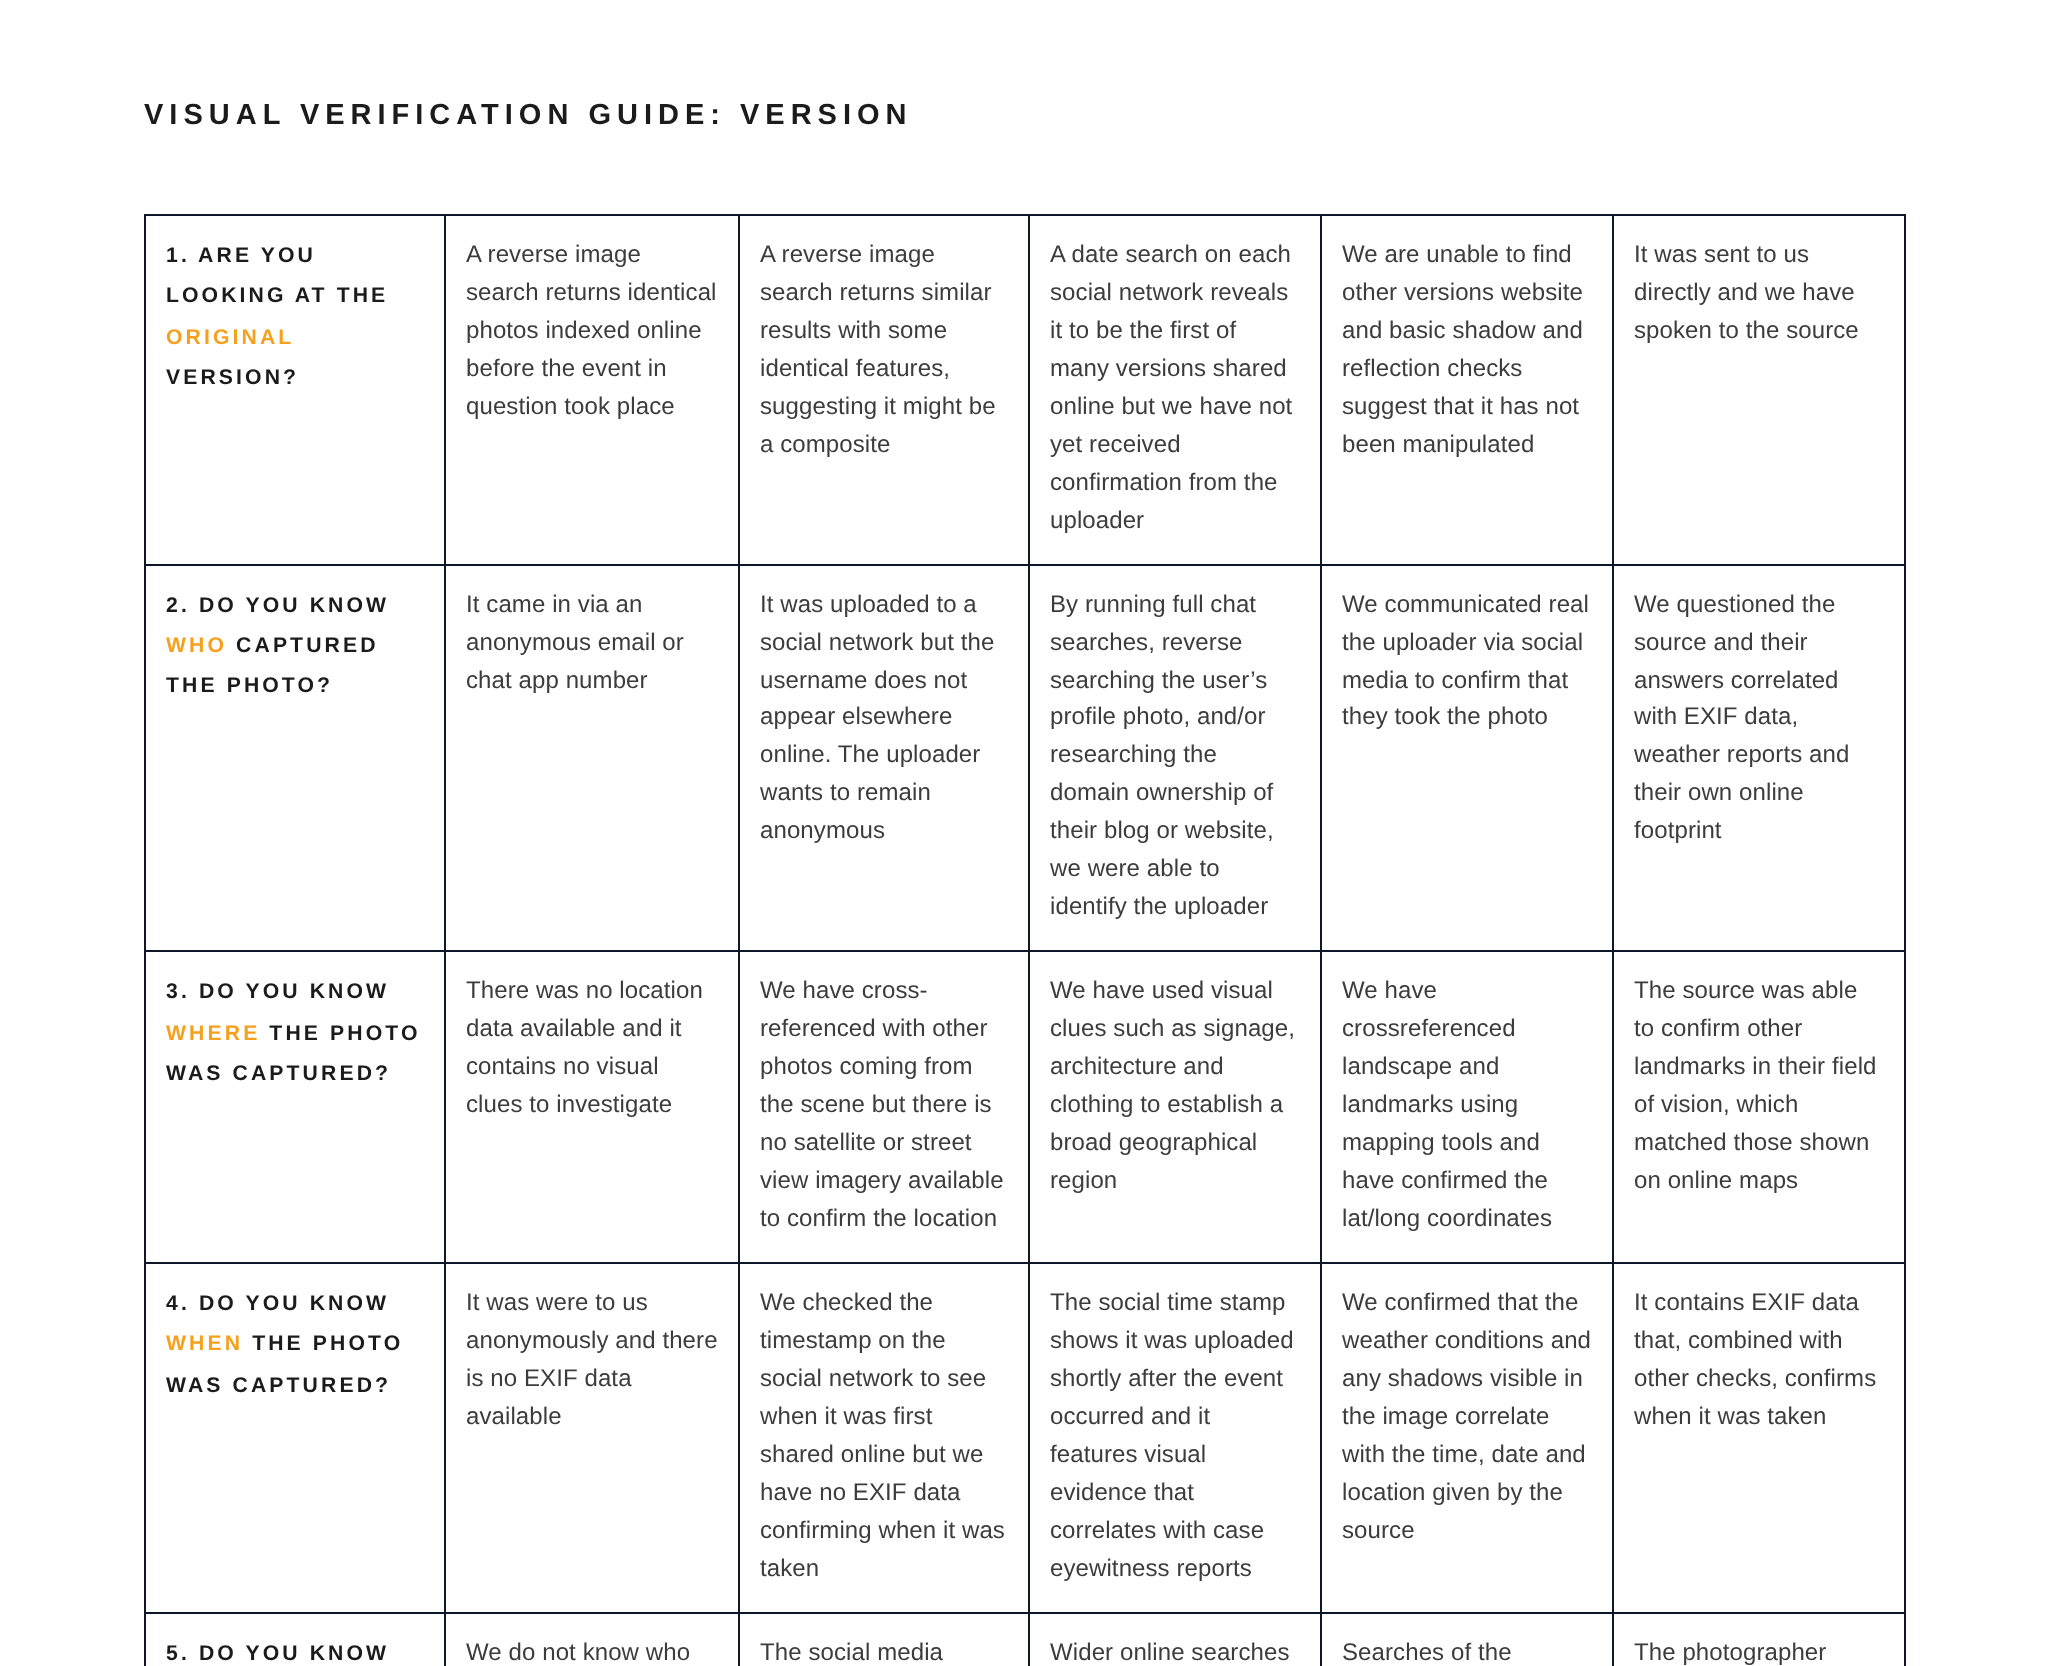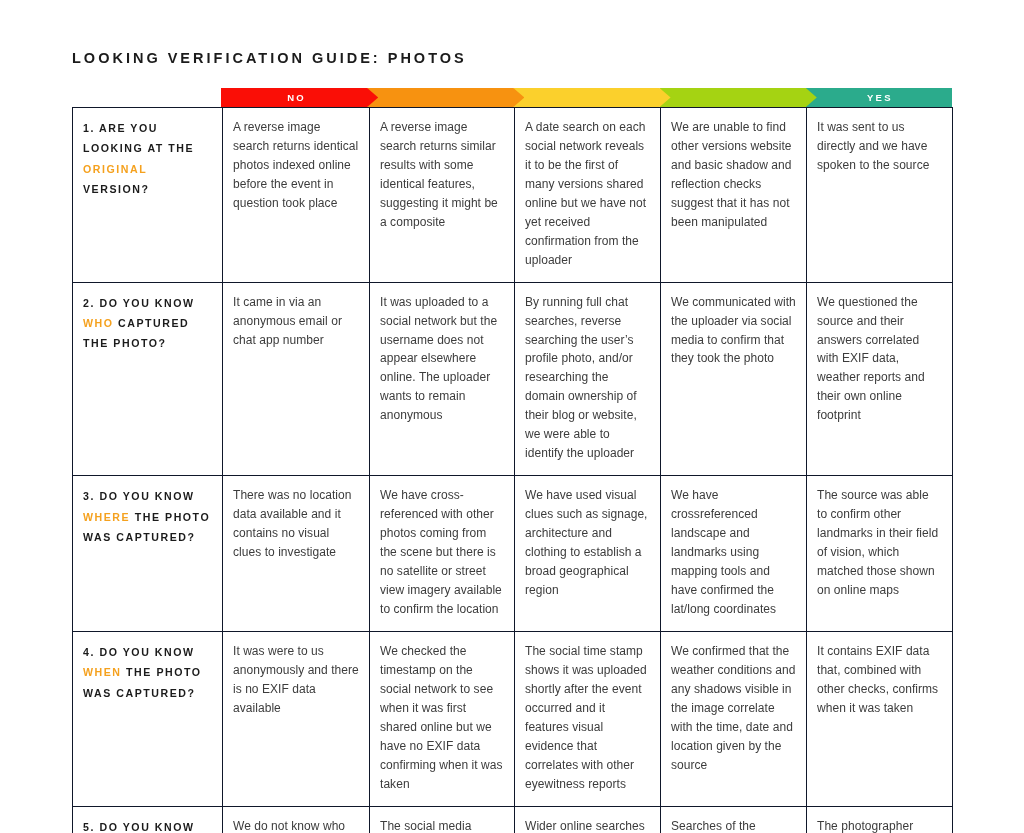--- a/index.html
+++ b/index.html
@@ -105,33 +105,22 @@
   }
 
   
   tr[data-name="table-row"] > td { height: auto; }
 </style>
 </head>
 <body>
 
 <div class="page" data-name="verification-guide-page">
 
-  <div class="page-title" data-name="page-title">LOOKING VERIFICATION GUIDE: PHOTOS</div>
+  <div class="page-title" data-name="page-title">VISUAL VERIFICATION GUIDE: VERSION</div>
 
-  <div class="scale-bar" data-name="confidence-scale-bar">
-      <div class="scale-seg chev" data-name="scale-segment-no" style="left: 0px; width: 157.2px; background: rgb(250, 14, 6); z-index: 5;">
-        <span class="scale-label" data-name="scale-segment-label">NO</span>
-      </div>
-      <div class="scale-seg chev" data-name="scale-segment-leaning-no" style="left: 146.2px; width: 157.2px; background: rgb(247, 146, 16); z-index: 4;"></div>
-      <div class="scale-seg chev" data-name="scale-segment-uncertain" style="left: 292.4px; width: 157.2px; background: rgb(251, 208, 44); z-index: 3;"></div>
-      <div class="scale-seg chev" data-name="scale-segment-leaning-yes" style="left: 438.6px; width: 157.2px; background: rgb(165, 211, 18); z-index: 2;"></div>
-      <div class="scale-seg" data-name="scale-segment-yes" style="left: 584.8px; width: 146.2px; background: rgb(43, 171, 140); z-index: 1;">
-        <span class="scale-label" data-name="scale-segment-label">YES</span>
-      </div>
-    </div>
 
   <table class="grid" data-name="verification-matrix-table">
     <colgroup>
       <col class="col-q">
         <col class="col-a1">
         <col class="col-a2">
       <col class="col-a3">
         <col class="col-a4">
         <col class="col-a5">
     </colgroup>
@@ -142,36 +131,36 @@
           <td class="a-cell" data-name="answer-cell-r1-c2">A reverse image search returns similar results with some identical features, suggesting it might be a composite</td>
           <td class="a-cell" data-name="answer-cell-r1-c3">A date search on each social network reveals it to be the first of many versions shared online but we have not yet received confirmation from the uploader</td>
           <td class="a-cell" data-name="answer-cell-r1-c4">We are unable to find other versions website and basic shadow and reflection checks suggest that it has not been manipulated</td>
           <td class="a-cell" data-name="answer-cell-r1-c5">It was sent to us directly and we have spoken to the source</td>
         </tr>
         <tr data-name="table-row">
           <td class="q-cell" data-name="question-cell-2"><span data-name="question-number">2. </span><span data-name="question-text-before">DO YOU KNOW </span><span class="hl" data-name="question-keyword" style="color: rgb(245, 161, 30);">WHO</span><span data-name="question-text-after"> CAPTURED THE PHOTO?</span></td>
           <td class="a-cell" data-name="answer-cell-r2-c1">It came in via an anonymous email or chat app number</td>
           <td class="a-cell" data-name="answer-cell-r2-c2">It was uploaded to a social network but the username does not appear elsewhere online. The uploader wants to remain anonymous</td>
           <td class="a-cell" data-name="answer-cell-r2-c3">By running full chat searches, reverse searching the user’s profile photo, and/or researching the domain ownership of their blog or website, we were able to identify the uploader</td>
-          <td class="a-cell" data-name="answer-cell-r2-c4">We communicated with the uploader via social media to confirm that they took the photo</td>
+          <td class="a-cell" data-name="answer-cell-r2-c4">We communicated real the uploader via social media to confirm that they took the photo</td>
           <td class="a-cell" data-name="answer-cell-r2-c5">We questioned the source and their answers correlated with EXIF data, weather reports and their own online footprint</td>
         </tr>
         <tr data-name="table-row">
           <td class="q-cell" data-name="question-cell-3"><span data-name="question-number">3. </span><span data-name="question-text-before">DO YOU KNOW </span><span class="hl" data-name="question-keyword" style="color: rgb(245, 161, 30);">WHERE</span><span data-name="question-text-after"> THE PHOTO WAS CAPTURED?</span></td>
           <td class="a-cell" data-name="answer-cell-r3-c1">There was no location data available and it contains no visual clues to investigate</td>
           <td class="a-cell" data-name="answer-cell-r3-c2">We have cross-referenced with other photos coming from the scene but there is no satellite or street view imagery available to confirm the location</td>
           <td class="a-cell" data-name="answer-cell-r3-c3">We have used visual clues such as signage, architecture and clothing to establish a broad geographical region</td>
           <td class="a-cell" data-name="answer-cell-r3-c4">We have crossreferenced landscape and landmarks using mapping tools and have confirmed the lat/long coordinates</td>
           <td class="a-cell" data-name="answer-cell-r3-c5">The source was able to confirm other landmarks in their field of vision, which matched those shown on online maps</td>
         </tr>
         <tr data-name="table-row">
           <td class="q-cell" data-name="question-cell-4"><span data-name="question-number">4. </span><span data-name="question-text-before">DO YOU KNOW </span><span class="hl" data-name="question-keyword" style="color: rgb(245, 161, 30); margin-top: 24px;">WHEN</span><span data-name="question-text-after"> THE PHOTO WAS CAPTURED?</span></td>
           <td class="a-cell" data-name="answer-cell-r4-c1">It was were to us anonymously and there is no EXIF data available</td>
           <td class="a-cell" data-name="answer-cell-r4-c2">We checked the timestamp on the social network to see when it was first shared online but we have no EXIF data confirming when it was taken</td>
-          <td class="a-cell" data-name="answer-cell-r4-c3">The social time stamp shows it was uploaded shortly after the event occurred and it features visual evidence that correlates with other eyewitness reports</td>
+          <td class="a-cell" data-name="answer-cell-r4-c3">The social time stamp shows it was uploaded shortly after the event occurred and it features visual evidence that correlates with case eyewitness reports</td>
           <td class="a-cell" data-name="answer-cell-r4-c4">We confirmed that the weather conditions and any shadows visible in the image correlate with the time, date and location given by the source</td>
           <td class="a-cell" data-name="answer-cell-r4-c5">It contains EXIF data that, combined with other checks, confirms when it was taken</td>
         </tr>
         <tr data-name="table-row">
           <td class="q-cell" data-name="question-cell-5"><span data-name="question-number">5. </span><span data-name="question-text-before">DO YOU KNOW </span><span class="hl" data-name="question-keyword" style="color: rgb(245, 161, 30); text-align: right;">WHY</span><span data-name="question-text-after"> THE PHOTO WAS CAPTURED?</span></td>
           <td class="a-cell" data-name="answer-cell-r5-c1">We do not know who took the photo so we can’t ascertain what their motivations might have been</td>
           <td class="a-cell" data-name="answer-cell-r5-c2">The social media account was created very recently and/or social searches reveal the uploader rarely posts online so there is little evidence to confirm their movements or motivations</td>
           <td class="a-cell" data-name="answer-cell-r5-c3">Wider online searches of the uploader’s real name reveals that they are connected with an activist or advocacy organisation but there is no additional information to know their motivation in this case</td>
           <td class="a-cell" data-name="answer-cell-r5-c4">Searches of the uploader’s social media activity leading up to the event confirm their reasons for capturing the photo, i.e. holiday-maker, journalist, works locally</td>
           <td class="a-cell" data-name="answer-cell-r5-c5">The photographer confirmed the circumstances surrounding the photo</td>

